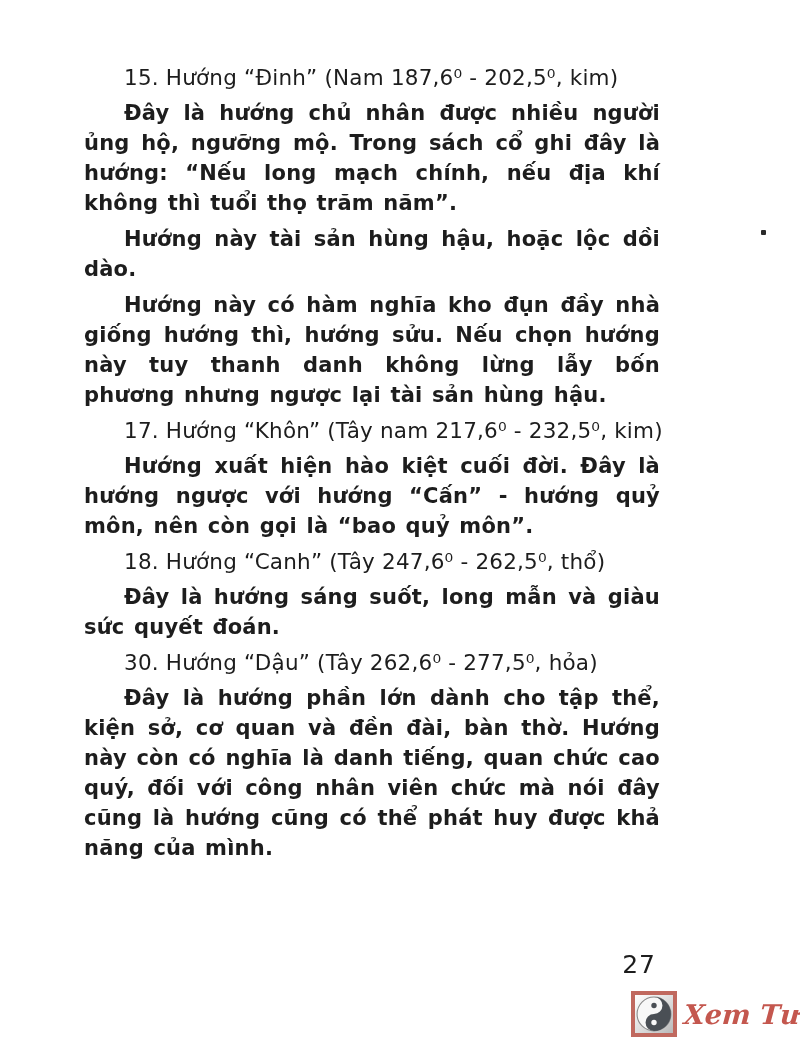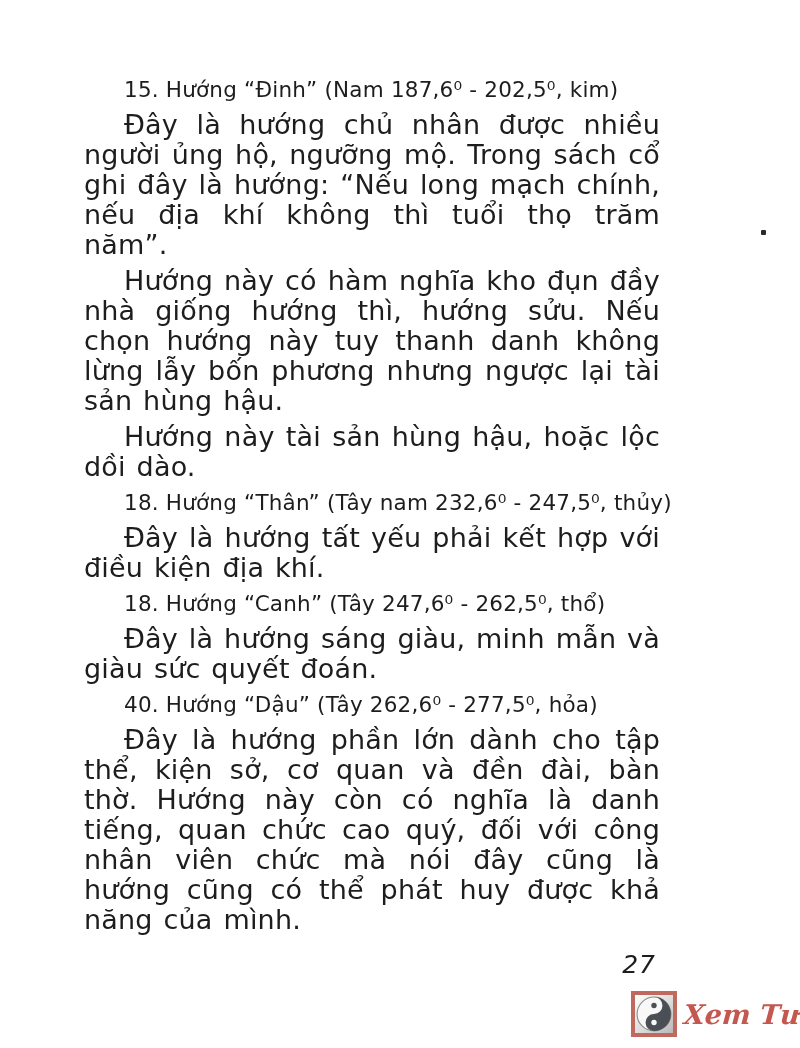--- a/index.html
+++ b/index.html
@@ -17,46 +17,45 @@
     overflow:hidden;
   }
   .scan-page{
     position:absolute;inset:0;
     background:var(--page-bg);
   }
   .text-block{
     position:absolute;
     left:84px;top:58px;
     width:576px;
-    margin-top:12px;
   }
   .heading{
     font-size:21.5px;
     font-weight:normal;
     line-height:30px;
     margin:5px 0 5px 0;
     text-indent:40px;
     letter-spacing:.2px;
     white-space:nowrap;
   }
   .para{
-    font-size:27px;
+    font-size:21px;
     line-height:30px;
     margin:0 0 6px 0;
     text-align:justify;
     text-indent:40px;
     letter-spacing:.2px;
     word-spacing:2px;
+    font-weight:bold;
   }
   .page-number{
     position:absolute;
     top:950px;right:144px;
     font-size:25px;
     letter-spacing:1px;
-    font-style:italic;
   }
   .watermark{
     position:absolute;
     left:631px;top:991px;
     display:flex;align-items:center;gap:7px;
   }
   .yinyang-box{
     width:46px;height:46px;
     box-sizing:border-box;
     border:4px solid #c0695f;
@@ -86,37 +85,37 @@
 
 <div class="scan-page">
 
   <div class="text-block">
   <section>
     <h2 class="heading">15. Hướng “Đinh” (Nam 187,6⁰ - 202,5⁰, kim)</h2>
   <p class="para">Đây là hướng chủ nhân được nhiều người ủng hộ, ngưỡng mộ. Trong sách cổ ghi đây là hướng: “Nếu long mạch chính, nếu địa khí không thì tuổi thọ trăm năm”.</p>
       </section>
 
   <section>
-  <p class="para">Hướng này có hàm nghĩa kho đụn đầy nhà giống hướng thì, hướng sửu. Nếu chọn hướng này tuy thanh danh không lừng lẫy bốn phương nhưng ngược lại tài sản hùng hậu.</p>
-        <p class="para">Hướng này tài sản hùng hậu, hoặc lộc dồi dào.</p>
+  <p class="para">Hướng này tài sản hùng hậu, hoặc lộc dồi dào.</p>
+        <p class="para">Hướng này có hàm nghĩa kho đụn đầy nhà giống hướng thì, hướng sửu. Nếu chọn hướng này tuy thanh danh không lừng lẫy bốn phương nhưng ngược lại tài sản hùng hậu.</p>
+      </section>
+
+  <section>
+    <h2 class="heading">17. Hướng “Khôn” (Tây nam 217,6⁰ - 232,5⁰, kim)</h2>
+  <p class="para">Hướng xuất hiện hào kiệt cuối đời. Đây là hướng ngược với hướng “Cấn” - hướng quỷ môn, nên còn gọi là “bao quỷ môn”.</p>
       </section>
 
 
   <section>
-    <h2 class="heading">18. Hướng “Thân” (Tây nam 232,6⁰ - 247,5⁰, thủy)</h2>
-  <p class="para">Đây là hướng tất yếu phải kết hợp với điều kiện địa khí.</p>
+    <h2 class="heading">18. Hướng “Canh” (Tây 247,6⁰ - 262,5⁰, thổ)</h2>
+  <p class="para">Đây là hướng sáng suốt, long mẫn và giàu sức quyết đoán.</p>
       </section>
 
   <section>
-    <h2 class="heading">18. Hướng “Canh” (Tây 247,6⁰ - 262,5⁰, thổ)</h2>
-  <p class="para">Đây là hướng sáng giàu, minh mẫn và giàu sức quyết đoán.</p>
-      </section>
-
-  <section>
-    <h2 class="heading">40. Hướng “Dậu” (Tây 262,6⁰ - 277,5⁰, hỏa)</h2>
+    <h2 class="heading">30. Hướng “Dậu” (Tây 262,6⁰ - 277,5⁰, hỏa)</h2>
   <p class="para">Đây là hướng phần lớn dành cho tập thể, kiện sở, cơ quan và đền đài, bàn thờ. Hướng này còn có nghĩa là danh tiếng, quan chức cao quý, đối với công nhân viên chức mà nói đây cũng là hướng cũng có thể phát huy được khả năng của mình.</p>
       </section>
 </div>
 
   <div class="page-number">27</div>
 
   <div class="watermark">
     <span class="yinyang-box">
       <svg viewBox="0 0 100 100" aria-hidden="true">
         <circle cx="50" cy="50" r="47" fill="#f8f8f8" stroke="#8a8a8a" stroke-width="3"></circle>

